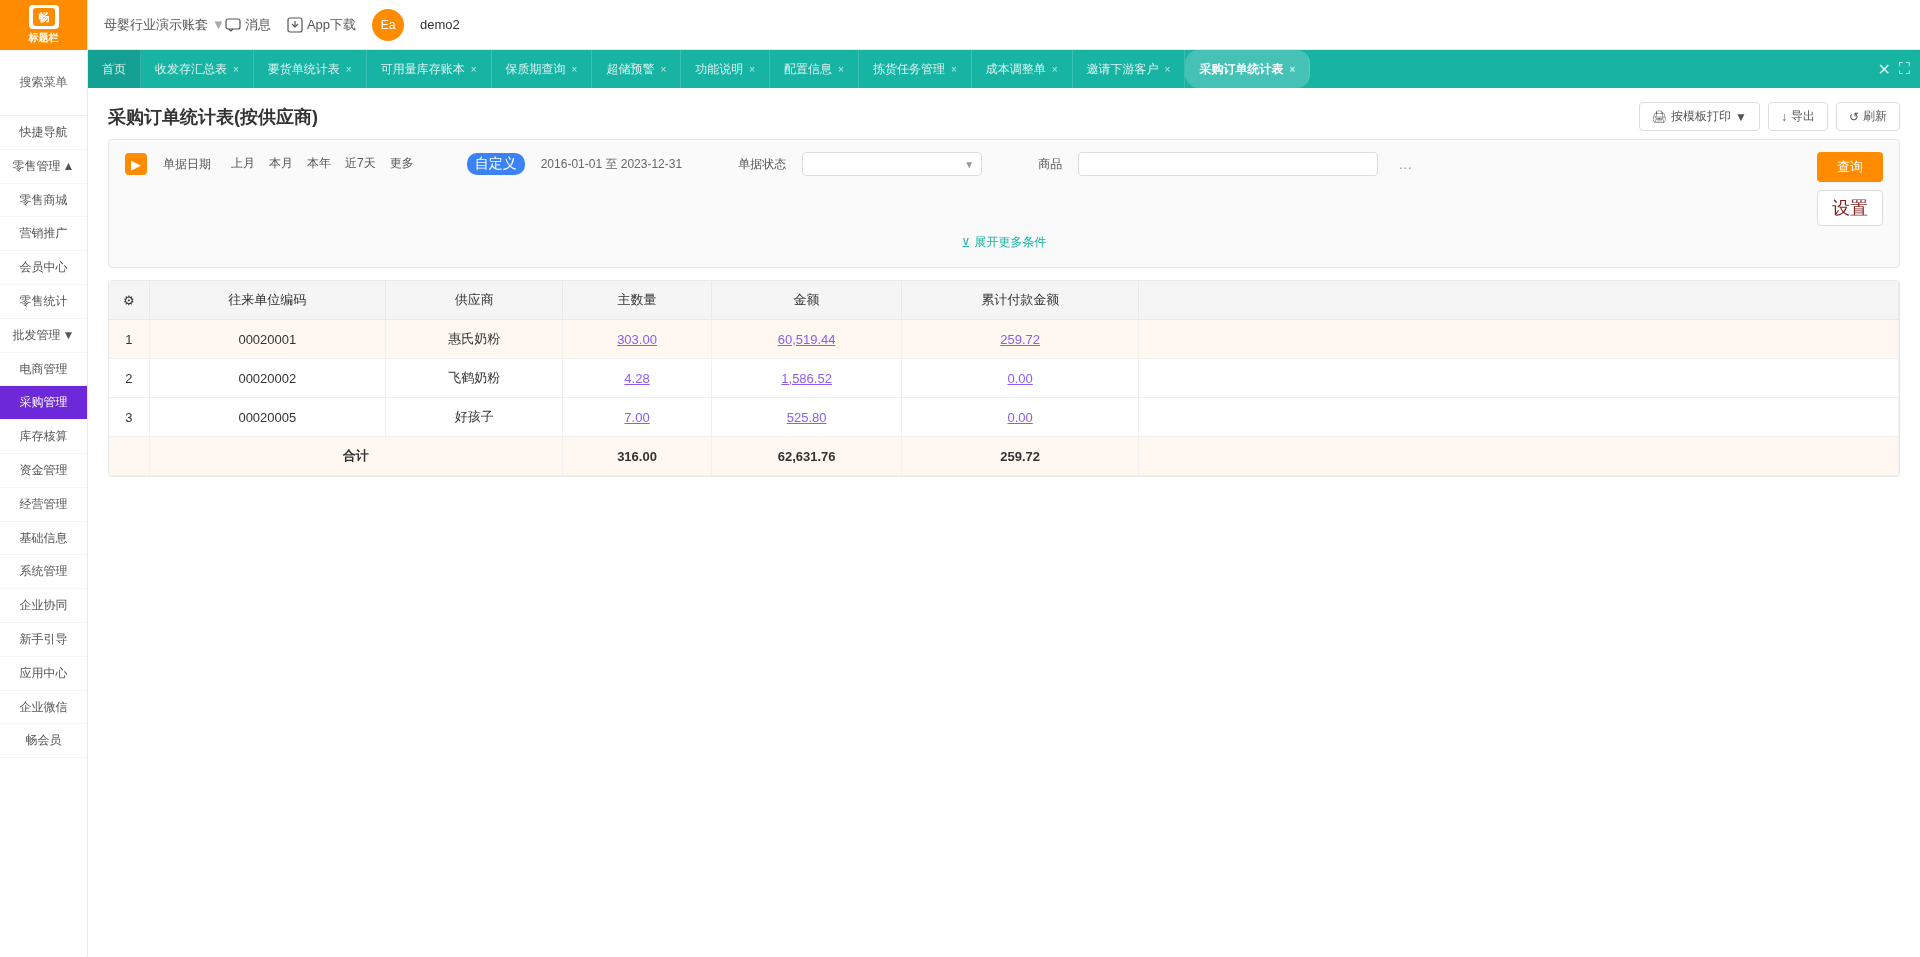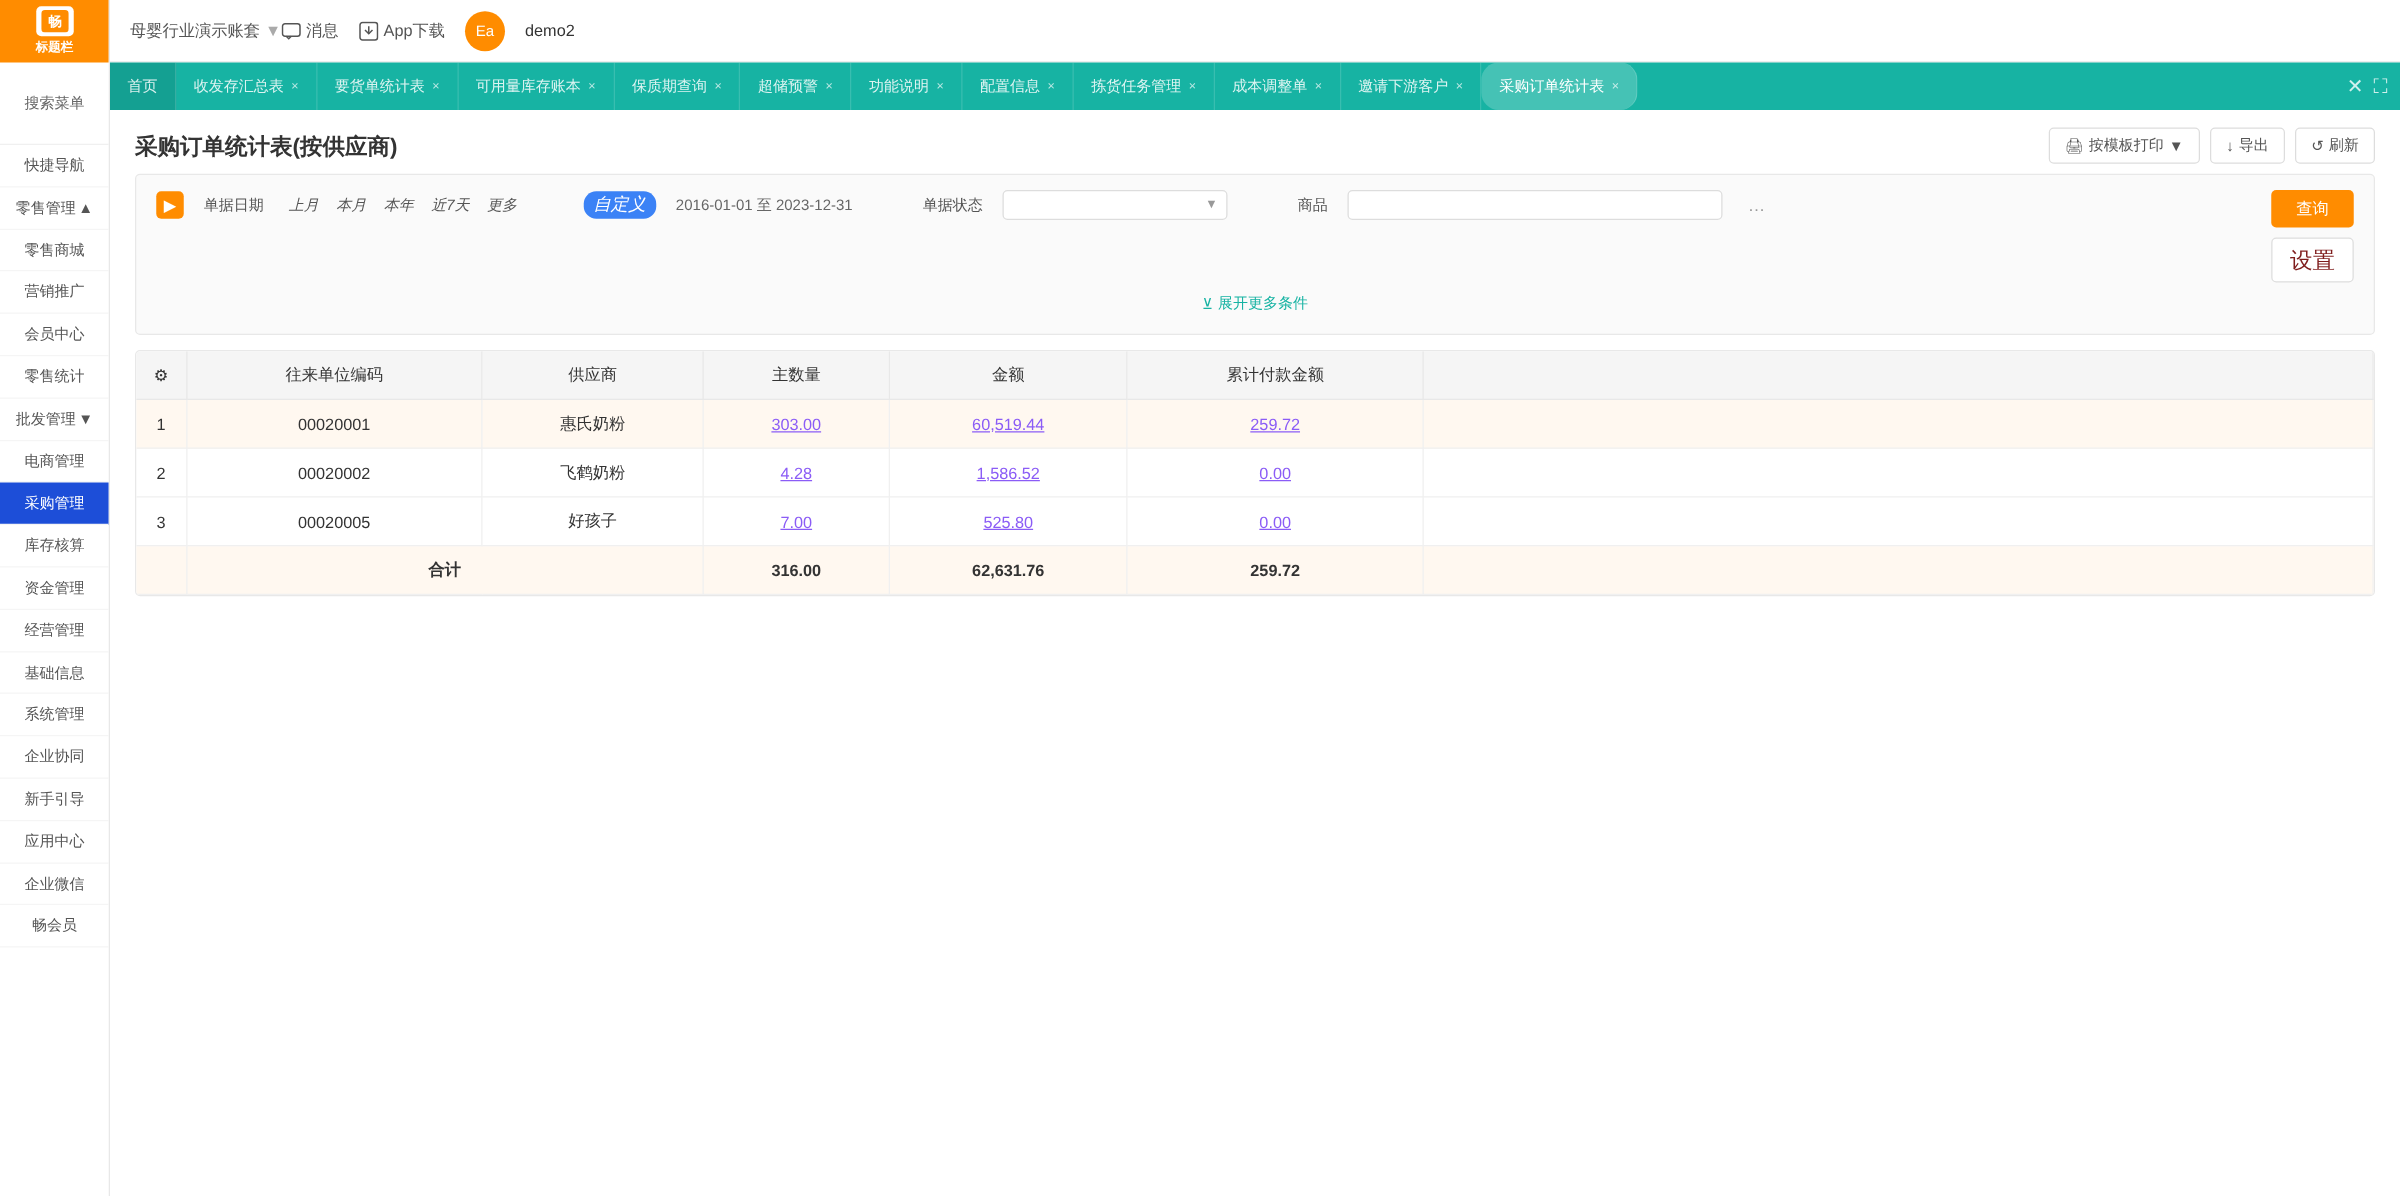--- a/index.html
+++ b/index.html
@@ -49,21 +49,21 @@
     }
     .sidebar-nav-item {
       padding: 8px 4px;
       text-align: center;
       font-size: 12px;
       color: #555;
       cursor: pointer;
       border-bottom: 1px solid #f5f5f5;
       line-height: 1.4;
     }
-    .sidebar-nav-item.active { background: #1d4ed8; color: #fff; }
+    .sidebar-nav-item.active { background: #6d28d9; color: #fff; }
     .sidebar-nav-item.has-arrow { display: flex; align-items: center; justify-content: center; gap: 2px; }
 
     
     .main-area {
       flex: 1;
       display: flex;
       flex-direction: column;
       height: 957px;
       overflow: hidden;
     }
@@ -105,21 +105,21 @@
       align-items: center;
       padding: 0 14px;
       color: rgba(255,255,255,0.85);
       font-size: 12px;
       cursor: pointer;
       white-space: nowrap;
       border-right: 1px solid rgba(255,255,255,0.15);
       gap: 4px;
       flex-shrink: 0;
     }
-    .tab-item.active { background: rgba(255,255,255,0.2); color: #fff; font-weight: normal; border-radius: 14px; }
+    .tab-item.active { background: rgba(255,255,255,0.2); color: #fff; font-weight: bold; border-radius: 14px; }
     .tab-item.home { background: rgba(0,0,0,0.1); }
     .tab-close { color: rgba(255,255,255,0.7); font-size: 10px; cursor: pointer; margin-left: 2px; }
     .tab-bar-end {
       margin-left: auto;
       display: flex;
       align-items: center;
       padding: 0 10px;
       gap: 8px;
     }
     .tab-end-icon { color: rgba(255,255,255,0.8); font-size: 16px; cursor: pointer; }
@@ -194,21 +194,21 @@
       border-radius: 4px;
       padding: 12px 16px;
     }
     .filter-row {
       display: flex;
       align-items: center;
       gap: 16px;
       margin-bottom: 8px;
     }
     .filter-label { color: #555; font-size: 12px; white-space: nowrap; }
-    .date-shortcuts { display: flex; gap: 6px; align-items: center; font-style: italic; }
+    .date-shortcuts { display: flex; gap: 6px; align-items: flex-start; }
     .date-btn {
       color: #555; font-size: 12px; cursor: pointer; padding: 2px 4px;
     }
     .date-badge {
       background: #3b82f6; color: #fff; padding: 2px 8px; border-radius: 10px; font-size: 14px; cursor: pointer; margin-left: 43px;
     }
     .date-range { color: #666; font-size: 12px; }
     .filter-select {
       border: 1px solid #ddd;
       border-radius: 4px;

